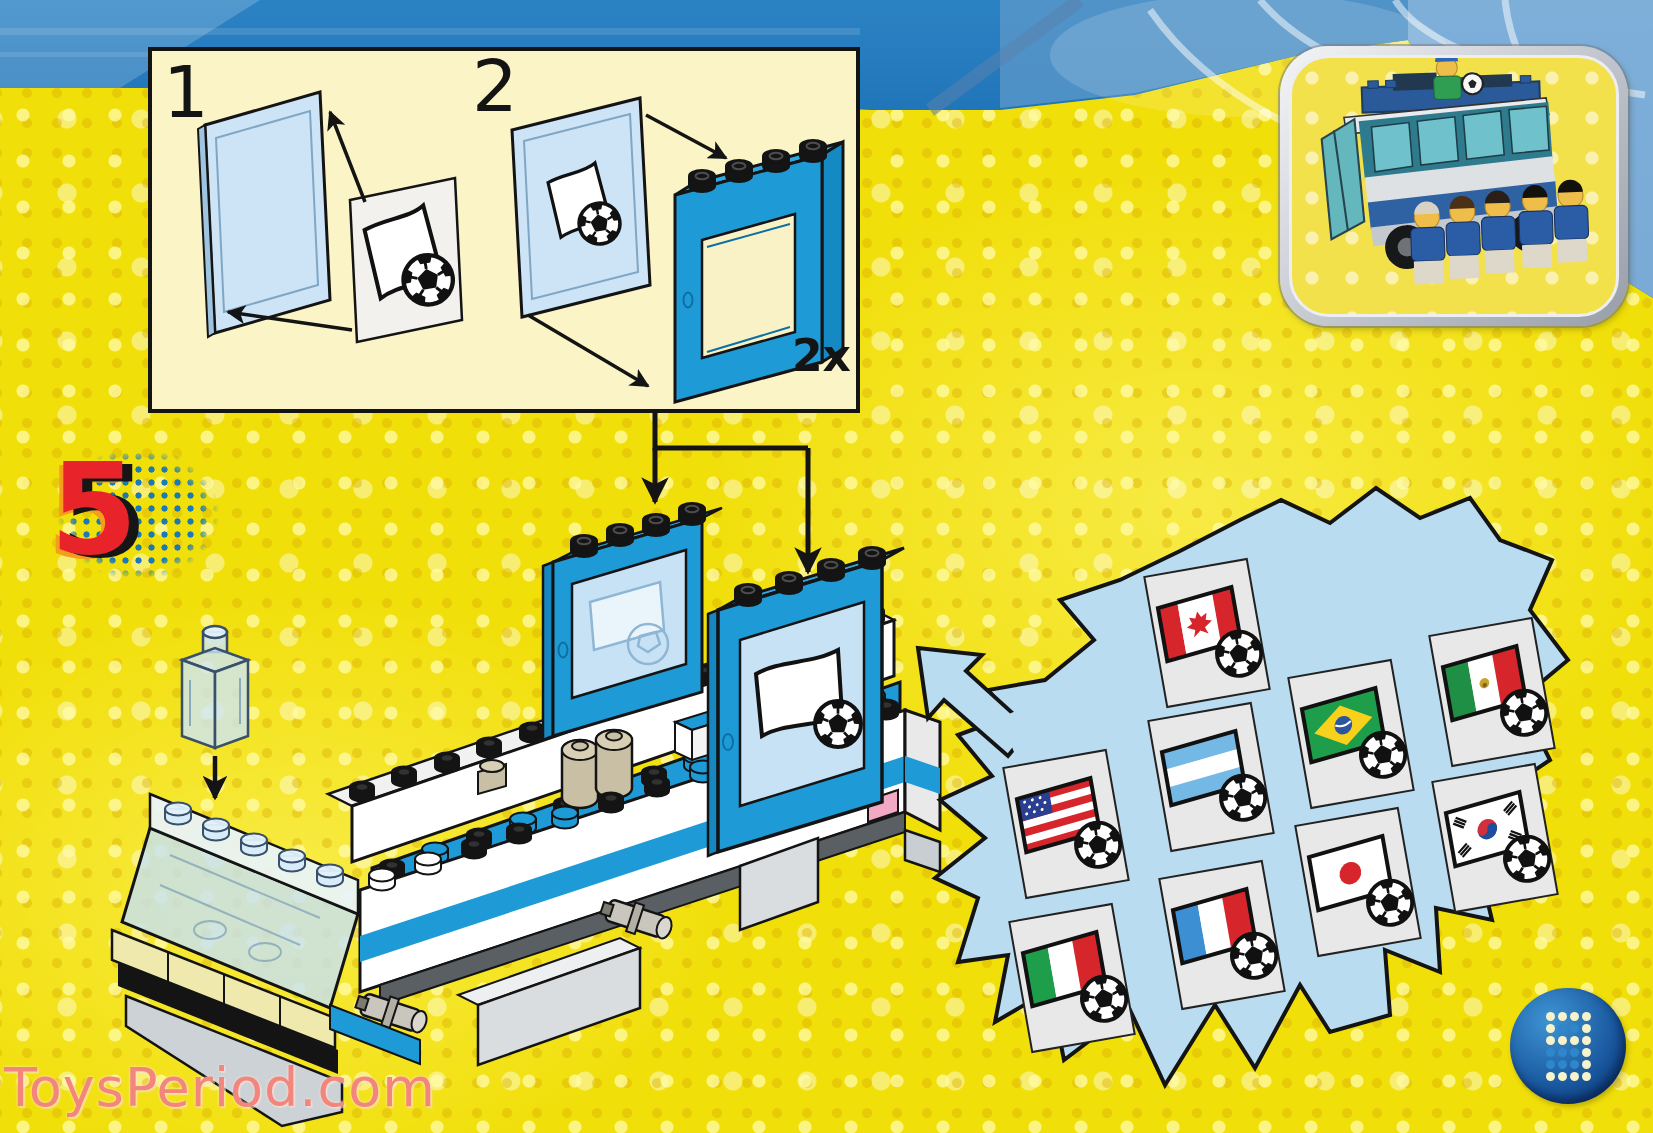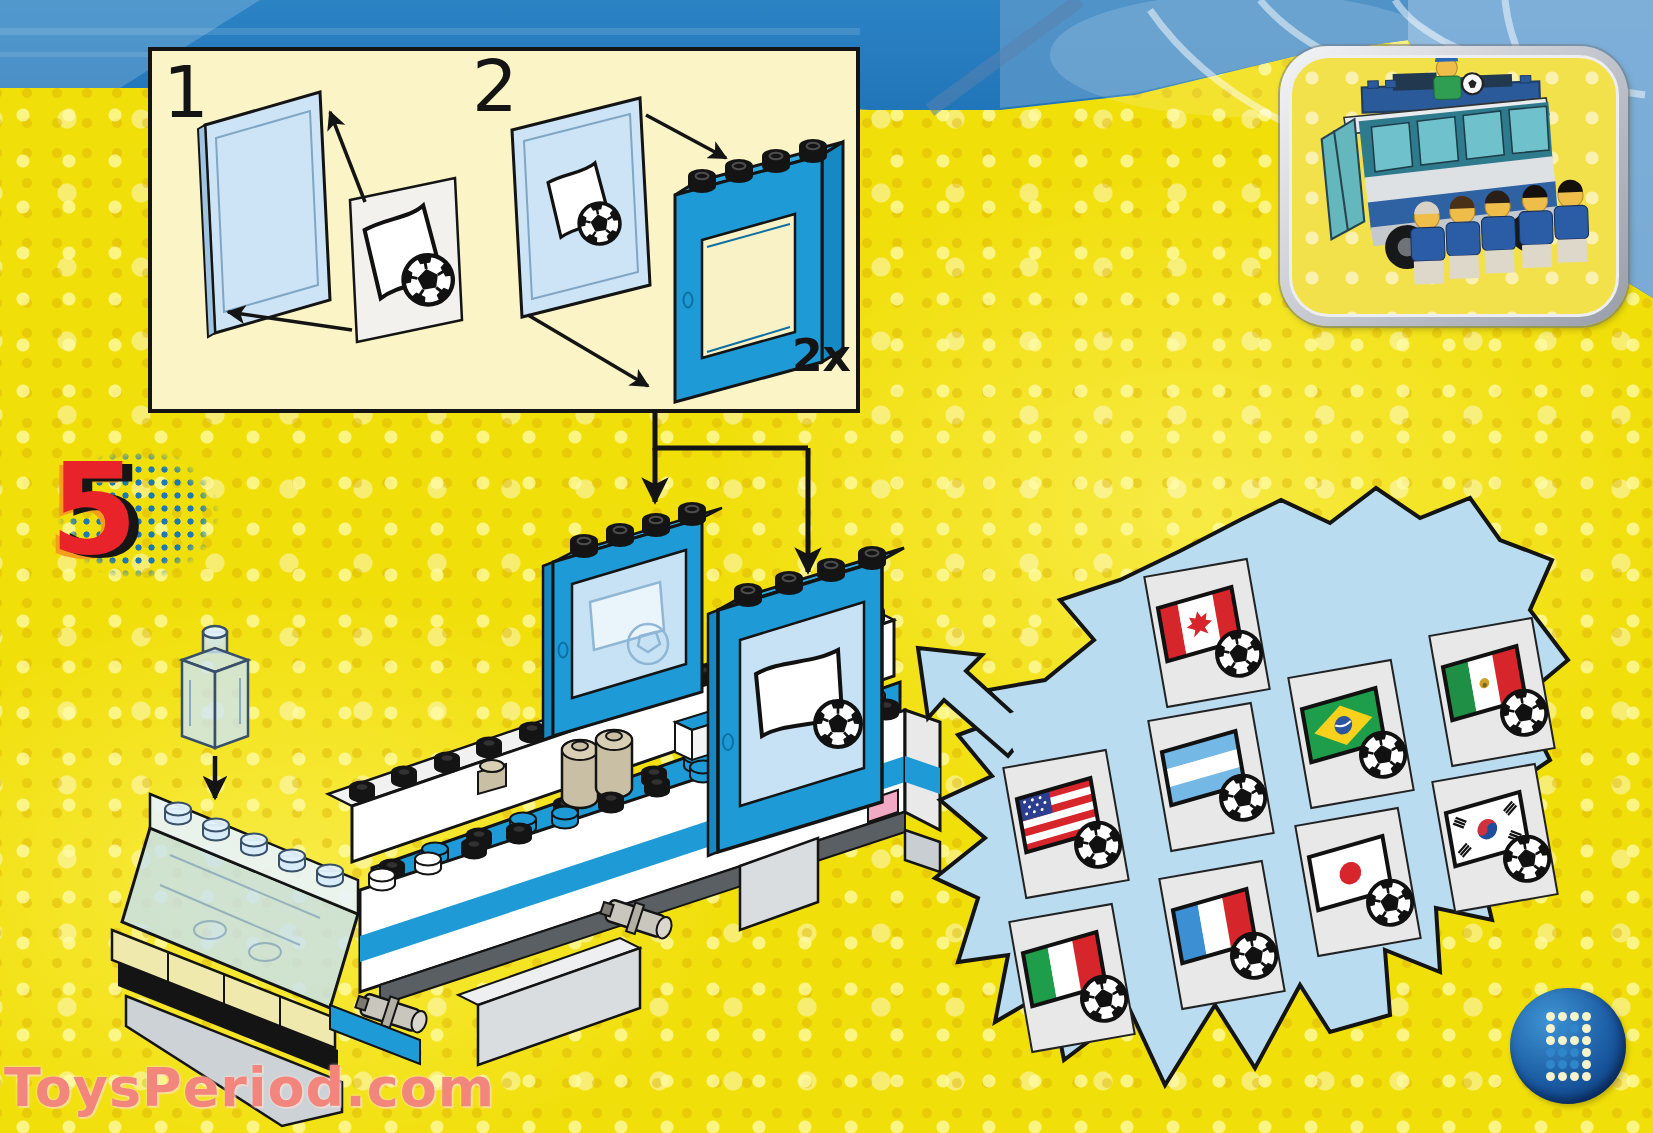--- a/index.html
+++ b/index.html
@@ -54,21 +54,21 @@
   #page-circle{position:absolute;left:1510px;top:988px;width:116px;height:116px;z-index:6;
     border-radius:50%;
     background:radial-gradient(circle at 34% 28%, #3E94D4, #17549B 62%, #0D3F78 95%);
     box-shadow:inset -4px -6px 10px rgba(0,0,30,0.45), 2px 3px 5px rgba(80,70,0,0.3);
     display:flex;align-items:center;justify-content:center;}
   #page-number-dots{display:grid;grid-template-columns:repeat(4,9px);grid-auto-rows:9px;gap:3px;}
   .pgdot{width:9px;height:9px;border-radius:50%;background:#2F86CA;}
   .pgdot.lit{background:#F5F2CC;}
 
   
-  #watermark{position:absolute;left:4px;top:1056px;z-index:7;font-size:54px;font-weight:700;
+  #watermark{position:absolute;left:4px;top:1056px;z-index:7;font-size:54px;font-weight:400;
     color:#F2857C;letter-spacing:1px;
     text-shadow:0 0 3px rgba(255,235,225,0.9), 2px 2px 0 rgba(255,220,210,0.5);}
 </style>
 </head>
 <body>
 
 <div id="stage">
   <div id="bg"></div>
 
   <svg id="header-art" viewBox="0 0 1653 1133">

